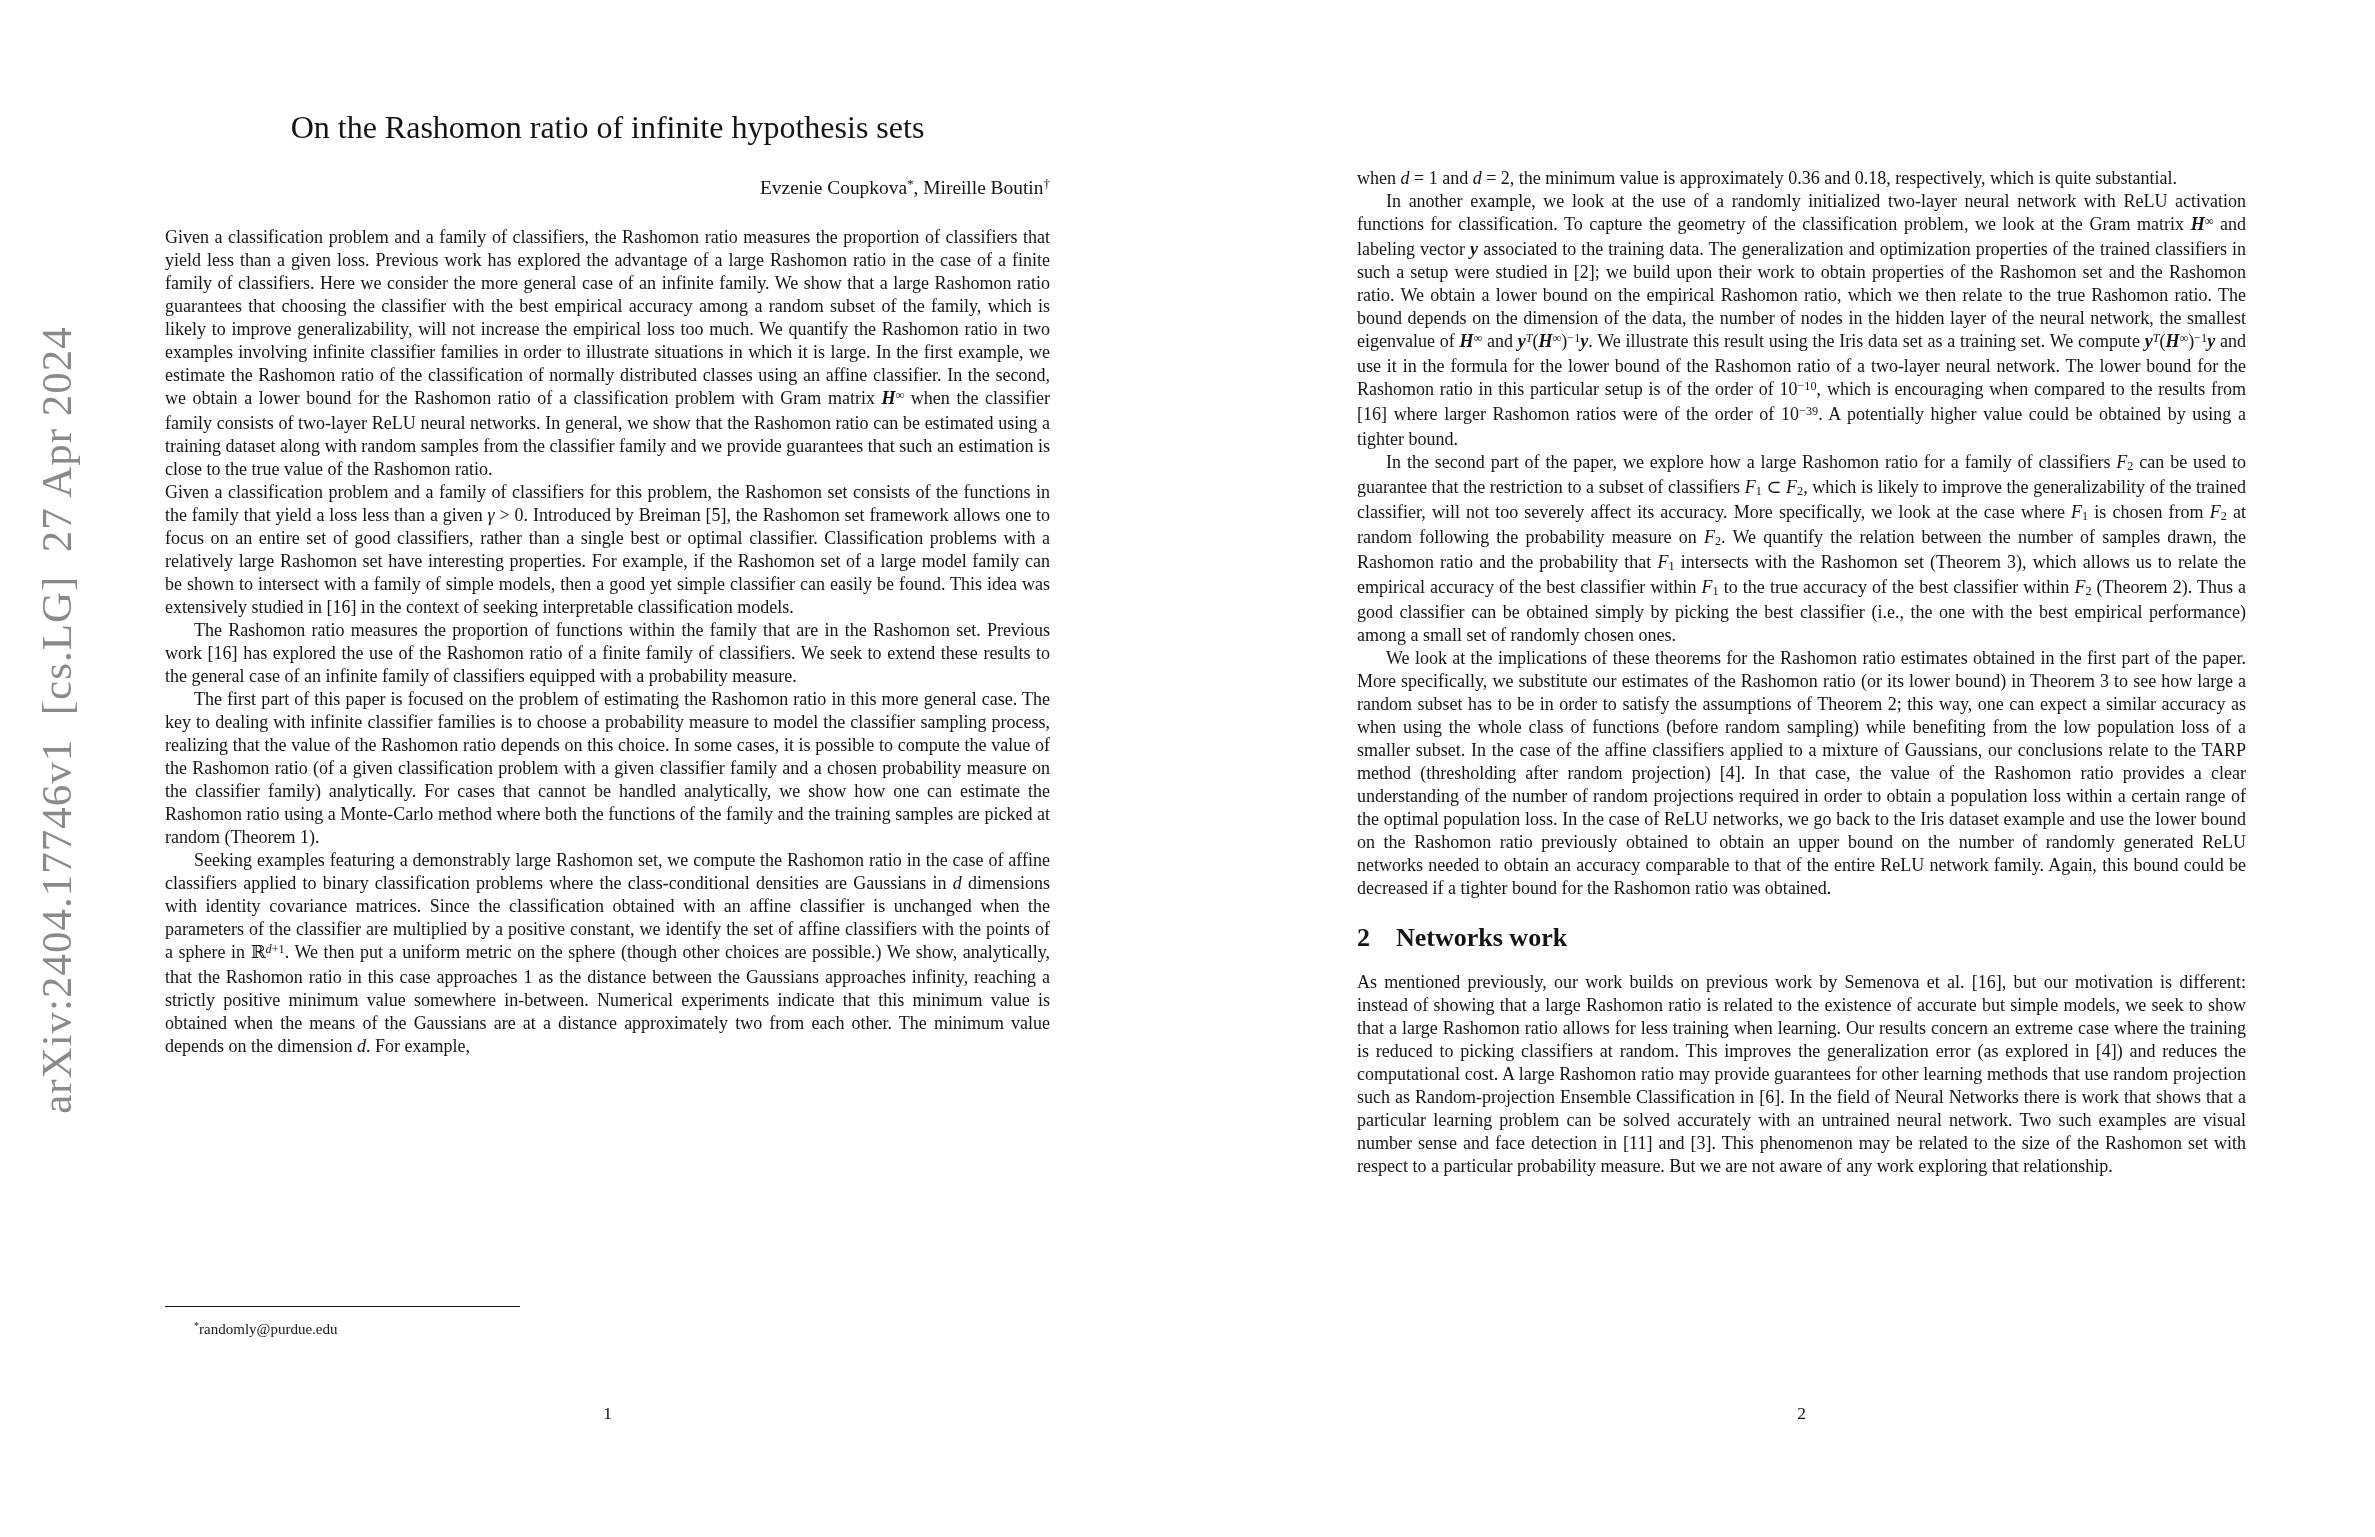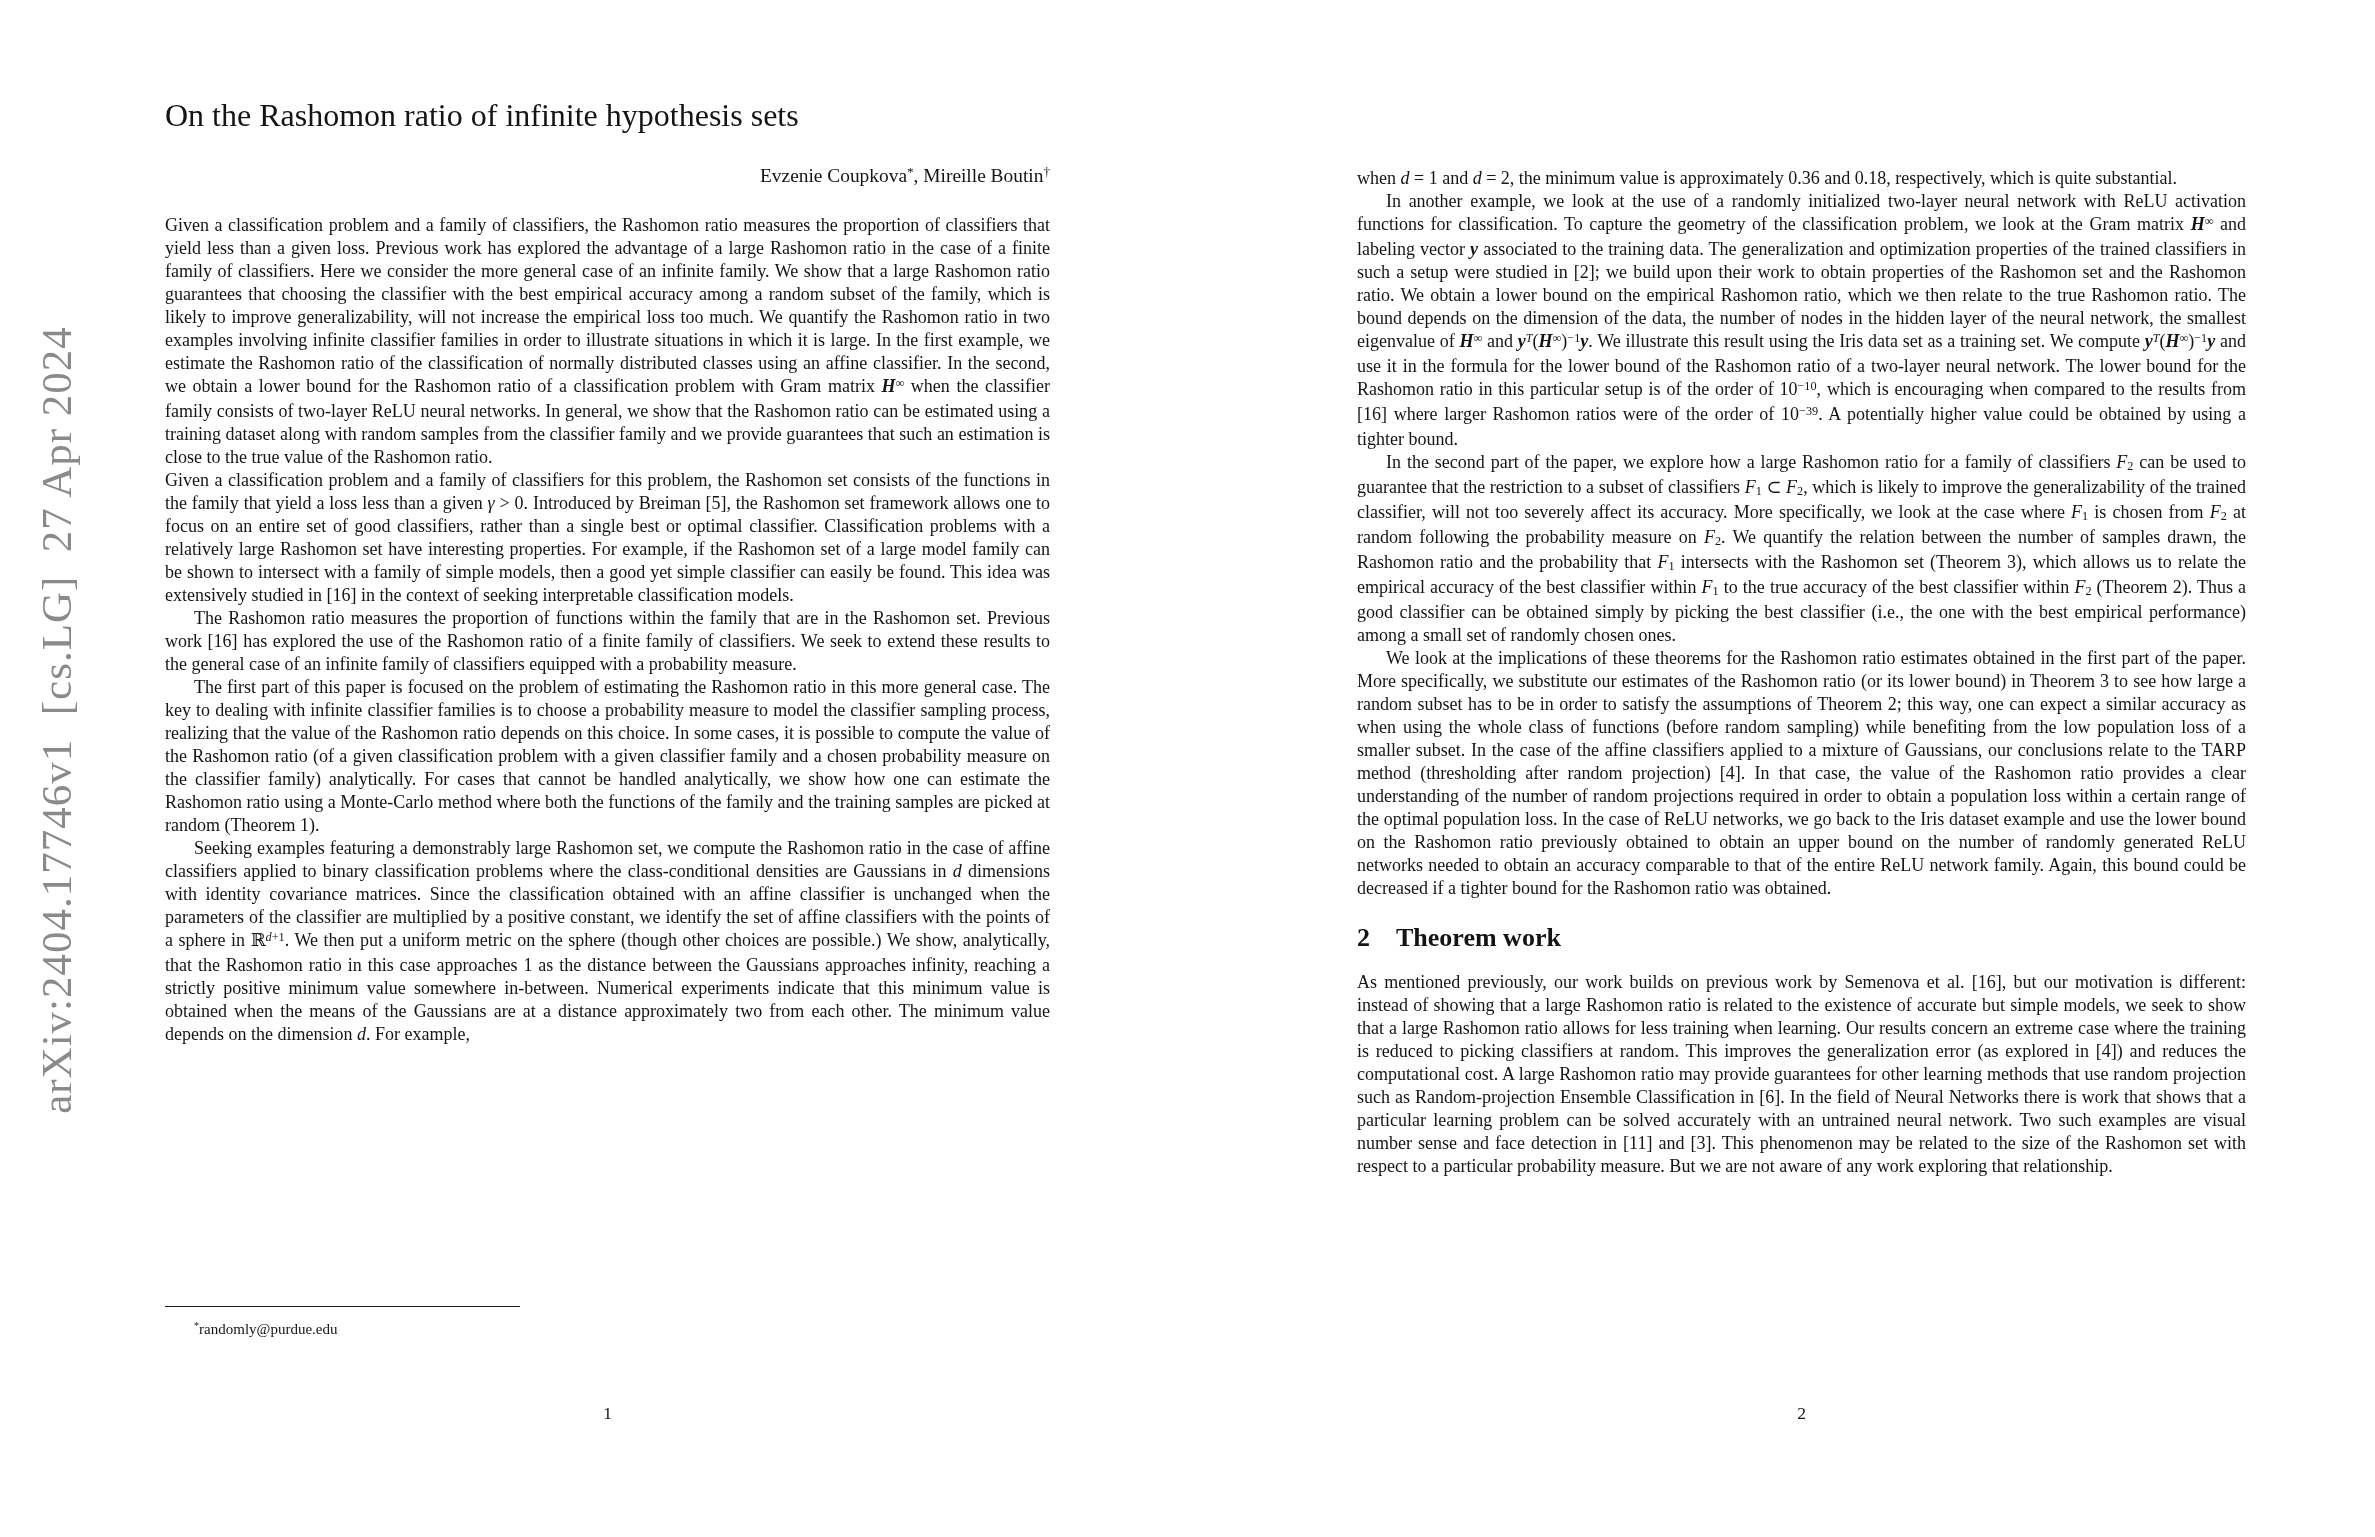--- a/index.html
+++ b/index.html
@@ -9,21 +9,21 @@
     font-family:"Liberation Serif","DejaVu Serif",serif;
   }
   .watermark{
     position:absolute;left:56px;top:720px;
     transform:translate(-50%,-50%) rotate(-90deg);
     white-space:pre;font-size:43px;color:#8a8a8a;letter-spacing:1px;
   }
   .page{position:absolute;top:0;height:1537px;}
   #page1{left:165px;width:885px;}
   #page2{left:1357px;width:889px;padding-top:167px;box-sizing:border-box;}
-  .title{margin:0;padding-top:97px;text-align:left;font-size:32px;font-weight:normal;}
+  .title{margin:12px;padding-top:97px;text-align:center;font-size:32px;font-weight:normal;}
   .authors{margin-top:31px;text-align:right;font-size:19.4px;}
   .abstract-heading{margin-top:17.5px;font-size:19.4px;font-weight:bold;}
   .body-par{
     margin:0;font-size:18px;line-height:23px;text-align:justify;
   }
   .abstract-par{margin-top:27px;}
   .indent{text-indent:29px;}
   h2.section{margin:23px 0 17.5px 0;font-size:26px;font-weight:bold;}
   h2.section .sec-num{margin-right:26px;}
   .footnote-area{position:absolute;top:1306px;left:0;width:885px;}
@@ -63,20 +63,20 @@
   <div class="pagenum">1</div>
 </section>
 
 <section class="page" id="page2">
   <p class="body-par"><span class="r-n">when </span><span class="r-i">d</span><span class="r-n"> = 1 and </span><span class="r-i">d</span><span class="r-n"> = 2, the minimum value is approximately 0.36 and 0.18, respectively, which is quite substantial.</span></p>
   <p class="body-par indent"><span class="r-n">In another example, we look at the use of a randomly initialized two-layer neural network with ReLU activation functions for classification. To capture the geometry of the classification problem, we look at the Gram matrix </span><span class="r-bi">H</span><span class="r-sup">∞</span><span class="r-n"> and labeling vector </span><span class="r-bi">y</span><span class="r-n"> associated to the training data. The generalization and optimization properties of the trained classifiers in such a setup were studied in [2]; we build upon their work to obtain properties of the Rashomon set and the Rashomon ratio. We obtain a lower bound on the empirical Rashomon ratio, which we then relate to the true Rashomon ratio. The bound depends on the dimension of the data, the number of nodes in the hidden layer of the neural network, the smallest eigenvalue of </span><span class="r-bi">H</span><span class="r-sup">∞</span><span class="r-n"> and </span><span class="r-bi">y</span><span class="r-i-sup">T</span><span class="r-n">(</span><span class="r-bi">H</span><span class="r-sup">∞</span><span class="r-n">)</span><span class="r-sup">−1</span><span class="r-bi">y</span><span class="r-n">. We illustrate this result using the Iris data set as a training set. We compute </span><span class="r-bi">y</span><span class="r-i-sup">T</span><span class="r-n">(</span><span class="r-bi">H</span><span class="r-sup">∞</span><span class="r-n">)</span><span class="r-sup">−1</span><span class="r-bi">y</span><span class="r-n"> and use it in the formula for the lower bound of the Rashomon ratio of a two-layer neural network. The lower bound for the Rashomon ratio in this particular setup is of the order of 10</span><span class="r-sup">−10</span><span class="r-n">, which is encouraging when compared to the results from [16] where larger Rashomon ratios were of the order of 10</span><span class="r-sup">−39</span><span class="r-n">. A potentially higher value could be obtained by using a tighter bound.</span></p>
   <p class="body-par indent"><span class="r-n">In the second part of the paper, we explore how a large Rashomon ratio for a family of classifiers </span><span class="r-cal">F</span><span class="r-sub">2</span><span class="r-n"> can be used to guarantee that the restriction to a subset of classifiers </span><span class="r-cal">F</span><span class="r-sub">1</span><span class="r-n"> ⊂ </span><span class="r-cal">F</span><span class="r-sub">2</span><span class="r-n">, which is likely to improve the generalizability of the trained classifier, will not too severely affect its accuracy. More specifically, we look at the case where </span><span class="r-cal">F</span><span class="r-sub">1</span><span class="r-n"> is chosen from </span><span class="r-cal">F</span><span class="r-sub">2</span><span class="r-n"> at random following the probability measure on </span><span class="r-cal">F</span><span class="r-sub">2</span><span class="r-n">. We quantify the relation between the number of samples drawn, the Rashomon ratio and the probability that </span><span class="r-cal">F</span><span class="r-sub">1</span><span class="r-n"> intersects with the Rashomon set (Theorem 3), which allows us to relate the empirical accuracy of the best classifier within </span><span class="r-cal">F</span><span class="r-sub">1</span><span class="r-n"> to the true accuracy of the best classifier within </span><span class="r-cal">F</span><span class="r-sub">2</span><span class="r-n"> (Theorem 2). Thus a good classifier can be obtained simply by picking the best classifier (i.e., the one with the best empirical performance) among a small set of randomly chosen ones.</span></p>
   <p class="body-par indent"><span class="r-n">We look at the implications of these theorems for the Rashomon ratio estimates obtained in the first part of the paper. More specifically, we substitute our estimates of the Rashomon ratio (or its lower bound) in Theorem 3 to see how large a random subset has to be in order to satisfy the assumptions of Theorem 2; this way, one can expect a similar accuracy as when using the whole class of functions (before random sampling) while benefiting from the low population loss of a smaller subset. In the case of the affine classifiers applied to a mixture of Gaussians, our conclusions relate to the TARP method (thresholding after random projection) [4]. In that case, the value of the Rashomon ratio provides a clear understanding of the number of random projections required in order to obtain a population loss within a certain range of the optimal population loss. In the case of ReLU networks, we go back to the Iris dataset example and use the lower bound on the Rashomon ratio previously obtained to obtain an upper bound on the number of randomly generated ReLU networks needed to obtain an accuracy comparable to that of the entire ReLU network family. Again, this bound could be decreased if a tighter bound for the Rashomon ratio was obtained.</span></p>
 
   <h2 class="section">
-    <span class="sec-num">2</span><span>Theorem work</span>
+    <span class="sec-num">2</span><span>Networks work</span>
   </h2>
 
   <p class="body-par"><span class="r-n">As mentioned previously, our work builds on previous work by Semenova et al. [16], but our motivation is different: instead of showing that a large Rashomon ratio is related to the existence of accurate but simple models, we seek to show that a large Rashomon ratio allows for less training when learning. Our results concern an extreme case where the training is reduced to picking classifiers at random. This improves the generalization error (as explored in [4]) and reduces the computational cost. A large Rashomon ratio may provide guarantees for other learning methods that use random projection such as Random-projection Ensemble Classification in [6]. In the field of Neural Networks there is work that shows that a particular learning problem can be solved accurately with an untrained neural network. Two such examples are visual number sense and face detection in [11] and [3]. This phenomenon may be related to the size of the Rashomon set with respect to a particular probability measure. But we are not aware of any work exploring that relationship.</span></p>
 
   <div class="pagenum">2</div>
 </section>
 
 
 </body></html>

